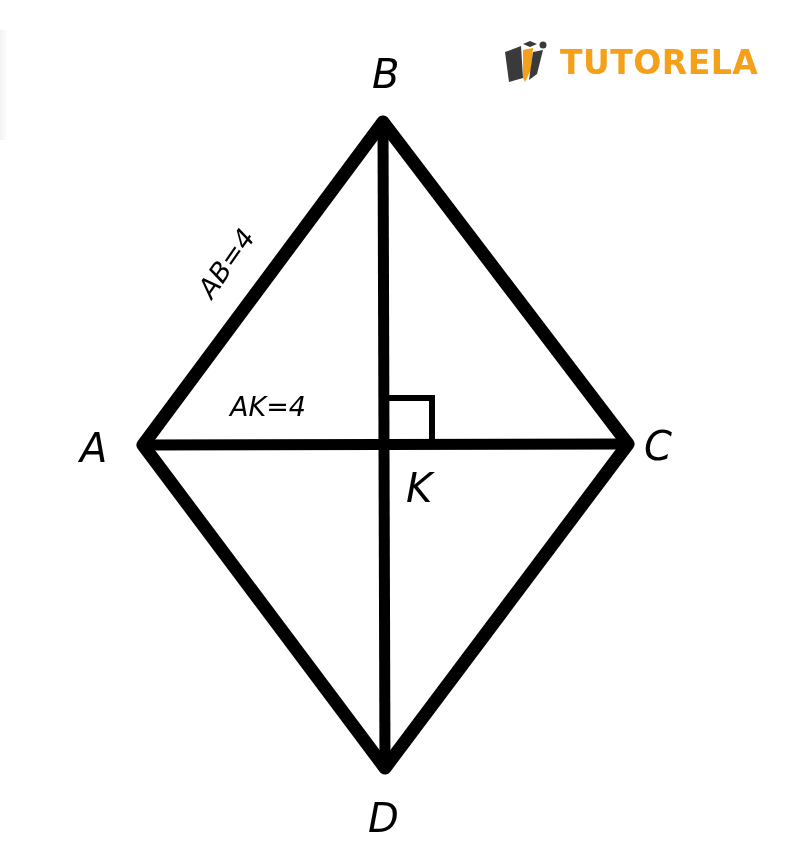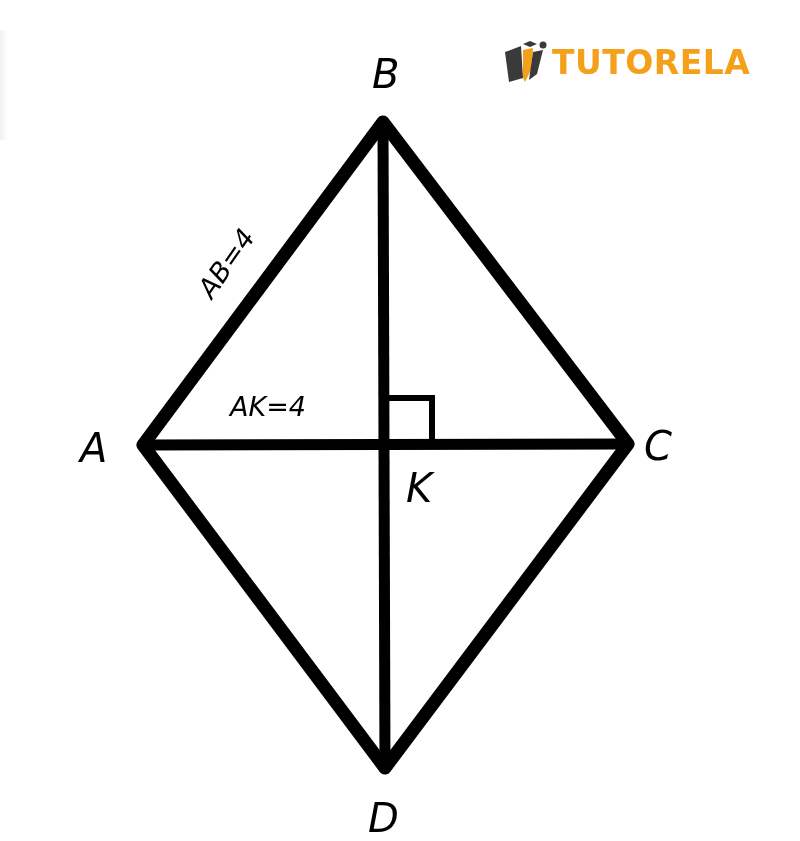--- a/index.html
+++ b/index.html
@@ -1,19 +1,19 @@
 <!DOCTYPE html>
 <html><head>
   <meta charset="utf-8">
   <style>
     html, body { margin: 0; padding: 0; background: #ffffff; }
     body { width: 800px; height: 841px; position: relative; overflow: hidden; font-family: "DejaVu Sans", sans-serif; }
     .edge-shadow { position: absolute; left: 0; top: 30px; width: 8px; height: 110px;
       background: linear-gradient(to right, #f2f2f2, #ffffff); }
-    .logo { position: absolute; left: 503px; top: 40px; height: 44px; display: flex; align-items: center; }
+    .logo { position: absolute; left: 503px; top: 40px; height: 44px; display: flex; align-items: center; gap: 8px; }
     .logo svg { display: block; }
     .logo-text { font-family: "DejaVu Sans", sans-serif; font-weight: bold; font-size: 33px; letter-spacing: 0.5px; margin-left: 3px; line-height: 1; }
     svg.diagram { position: absolute; left: 0; top: 0; }
     .hand { font-family: "DejaVu Sans", sans-serif; font-style: italic; fill: #000; }
   </style>
 </head>
 <body>
 
 <div class="edge-shadow"></div>
 

